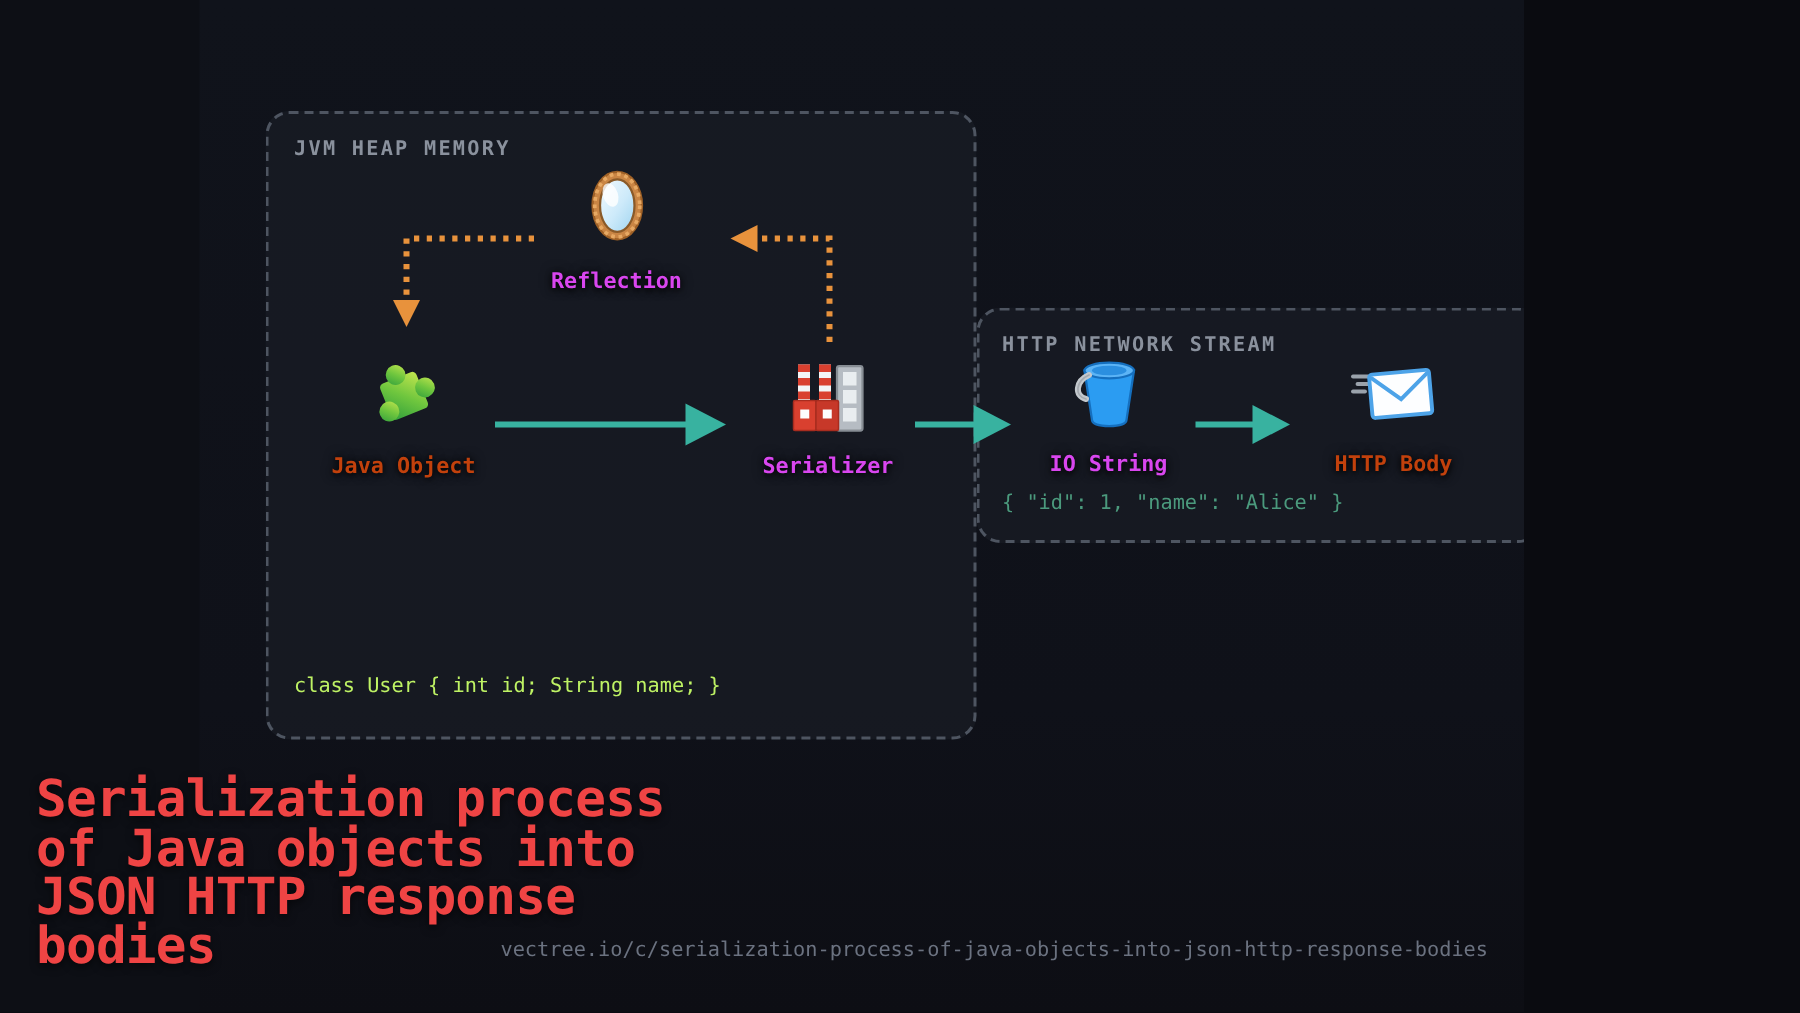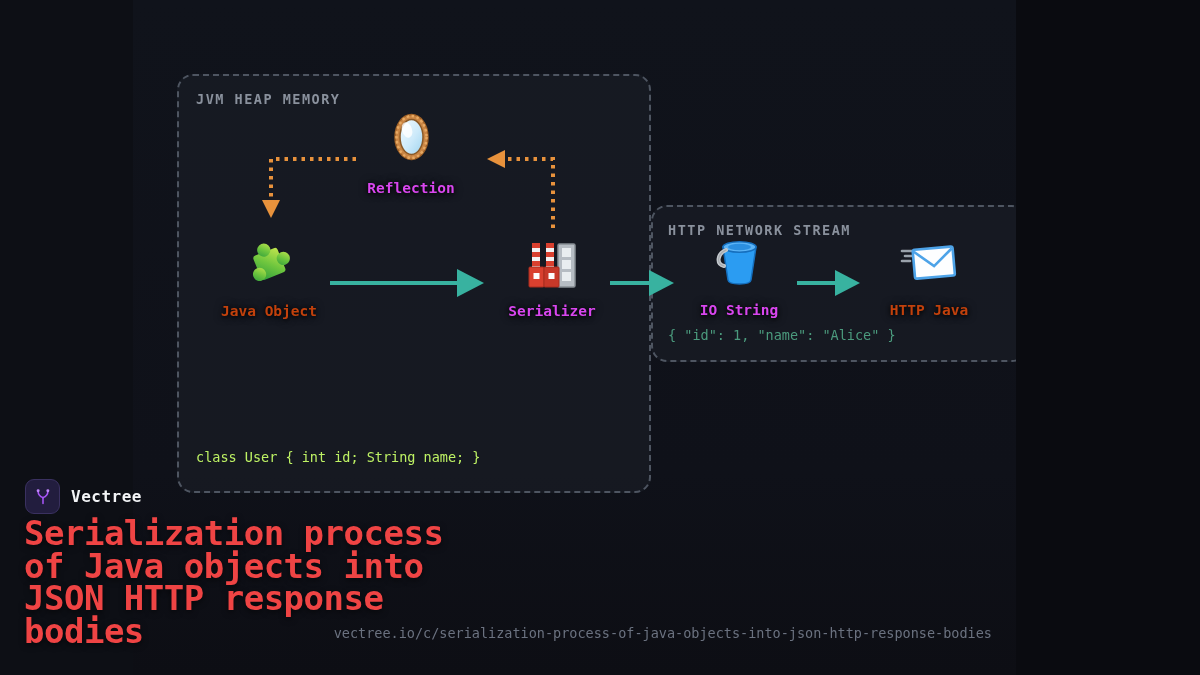--- a/index.html
+++ b/index.html
@@ -174,35 +174,21 @@
         <line x1="3" y1="8" x2="13" y2="8"></line>
         <line x1="6" y1="13" x2="13" y2="13"></line>
         <line x1="3" y1="18" x2="11" y2="18"></line>
       </g>
       <g transform="rotate(-5 36 22)">
         <rect x="15" y="5" width="40" height="29" rx="2" fill="#fdfeff" stroke="#4da3e8" stroke-width="2.6"></rect>
         <polyline points="16,7 35,23 54,7" fill="none" stroke="#4da3e8" stroke-width="2.6"></polyline>
       </g>
     </svg>
   </div>
-  <div class="node-label blue" style="left:929px;top:302px;">HTTP Java</div>
+  <div class="node-label blue" style="left:929px;top:302px;">HTTP Body</div>
 
   <div class="json-line" style="left:668px;top:327px;">{ "id": 1, "name": "Alice" }</div>
 
-  <div class="brand-row">
-    <div class="brand-logo">
-      <svg width="22" height="22" viewBox="0 0 34 34">
-        <g stroke="#a855f7" stroke-width="2.4" fill="none" stroke-linecap="round">
-          <path d="M17,27 L17,18"></path>
-          <path d="M17,18 C12,16 9.5,12 9.5,8.5"></path>
-          <path d="M17,18 C22,16 24.5,12 24.5,8.5"></path>
-        </g>
-        <circle cx="9.5" cy="7.5" r="2.3" fill="#c084fc"></circle>
-        <circle cx="24.5" cy="7.5" r="2.3" fill="#c084fc"></circle>
-      </svg>
-    </div>
-    <div class="brand-name">Vectree</div>
-  </div>
 
   <div class="page-title">Serialization process of Java objects into JSON HTTP response bodies</div>
 
   <div class="footer-url">vectree.io/c/serialization-process-of-java-objects-into-json-http-response-bodies</div>
 </div>
 
 </body></html>

